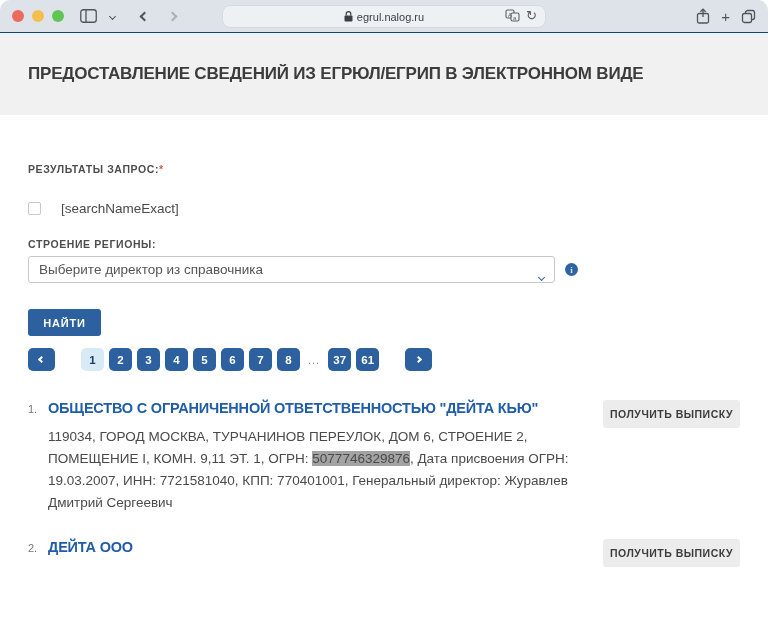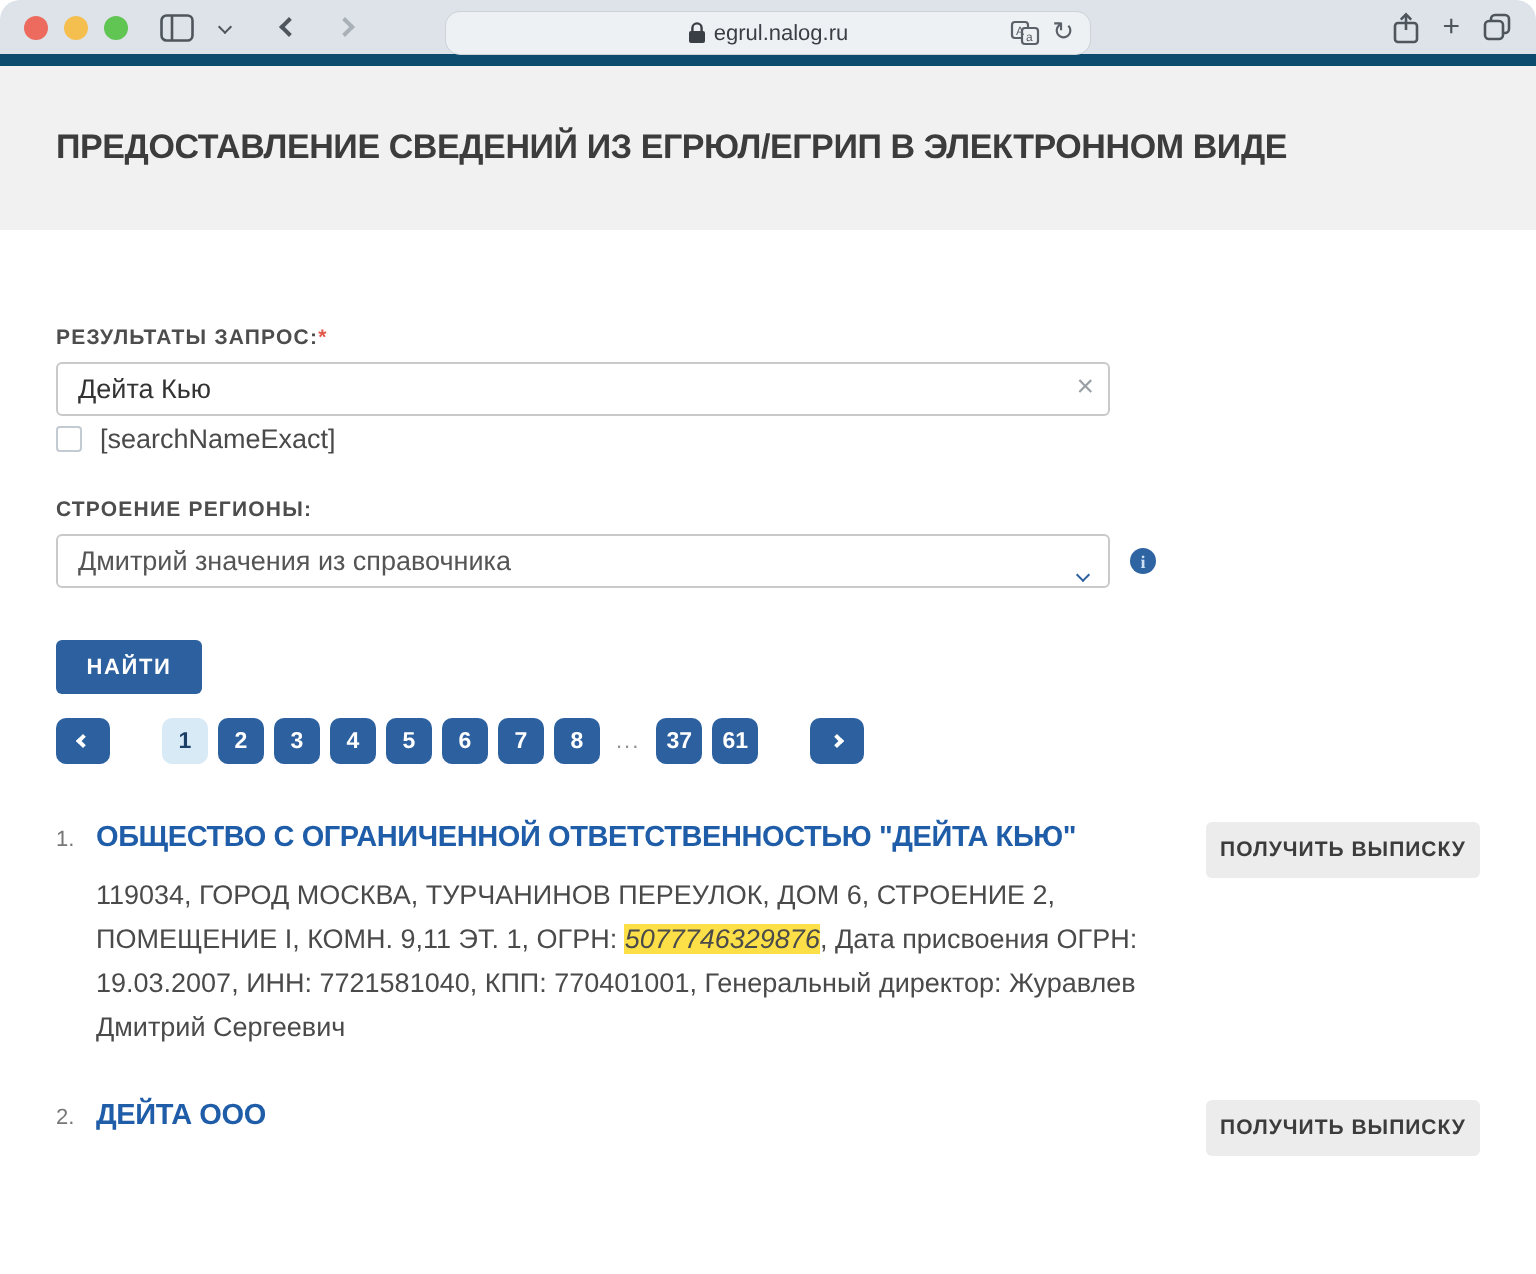--- a/index.html
+++ b/index.html
@@ -1,21 +1,21 @@
 <!DOCTYPE html>
 <html><head>
 <meta charset="utf-8">
 <style>
   * { margin:0; padding:0; box-sizing:border-box; }
   html,body { background:#fff; }
   body { font-family:"Liberation Sans","DejaVu Sans",sans-serif; }
   .window { width:768px; height:637px; overflow:hidden; border-radius:10px 10px 0 0; background:#fff; position:relative; }
 
   
-  .chrome { height:33px; background:#dee3e9; border-bottom:6px solid #0c4a6e; display:flex; align-items:center; position:relative; padding:0 12px; }
+  .chrome { height:33px; background:#dee3e9; border-bottom:1px solid #0c4a6e; display:flex; align-items:center; position:relative; padding:0 12px; }
   .traffic { display:flex; gap:8px; margin-right:12px; }
   .light { width:12px; height:12px; border-radius:50%; }
   .light.red { background:#ec6a5e; } .light.yellow { background:#f5bf4f; } .light.green { background:#61c554; }
   .tbtn { color:#4e555d; display:flex; align-items:center; justify-content:center; width:24px; height:24px; }
   .tbtn.disabled { color:#a9b0b8; }
   .chev { display:inline-block; width:7px; height:7px; border-left:2px solid currentColor; border-bottom:2px solid currentColor; }
   .chev.left { transform:rotate(45deg); }
   .chev.right { transform:rotate(225deg); }
   .chev.down { width:5px; height:5px; border-width:1.5px; transform:rotate(-45deg); margin-top:-3px; }
   .chev.sm { width:5px; height:5px; border-width:1.5px; }
@@ -30,21 +30,21 @@
   .page-header { background:#f1f1f2; height:82px; display:flex; align-items:center; padding:12px 28px; }
   .page-title { font-size:17px; font-weight:bold; color:#3c3c3c; letter-spacing:-0.2px; }
 
   
   .content { padding:0 28px; }
   .field-label { margin-top:48px; font-size:10.5px; font-weight:bold; letter-spacing:0.6px; color:#4d4d4d; }
   .req { color:#e2574c; }
   .input-wrap { position:relative; width:527px; margin-top:6px; }
   .text-input { width:100%; height:27px; border:1px solid #c9c9c9; border-radius:3px; padding:0 26px 0 10px; font-size:13.5px; color:#333; font-family:inherit; background:#fff; outline:none; }
   .clear-x { position:absolute; right:8px; top:4px; color:#9aa0a6; font-size:15px; cursor:pointer; line-height:18px; }
-  .checkbox-row { display:flex; align-items:center; gap:9px; margin-top:4px; }
+  .checkbox-row { display:flex; align-items:center; gap:20px; margin-top:26px; }
   .checkbox { width:13px; height:13px; border:1px solid #c3cad2; border-radius:2px; background:#fff; }
   .checkbox-label { font-size:13.5px; color:#4a4a4a; }
   .regions-label { margin-top:22px; }
   .select-row { display:flex; align-items:center; gap:10px; margin-top:6px; }
   .select-box { position:relative; width:527px; height:27px; border:1px solid #c9c9c9; border-radius:3px; background:#fff; display:flex; align-items:center; padding:0 28px 0 10px; }
   .select-placeholder { font-size:13.5px; color:#555; }
   .select-chev { position:absolute; right:10px; top:9px; color:#2d609e; }
   .info-badge { width:13px; height:13px; border-radius:50%; background:#2f64a3; color:#cfe0f2; font-size:9px; font-weight:bold; display:flex; align-items:center; justify-content:center; font-family:"Liberation Serif",serif; }
   .search-btn { margin-top:26px; width:73px; height:27px; background:#2d609e; border:none; border-radius:3px; color:#fff; font-size:11px; font-weight:bold; letter-spacing:0.8px; font-family:inherit; cursor:pointer; }
 
@@ -55,21 +55,21 @@
   .pg.active { background:#d9eaf7; color:#1c3f66; }
   .pg-ellipsis { color:#8a8f94; font-size:11px; margin:0 3px; letter-spacing:1px; }
   .pagination .spacer { width:16px; }
 
   .result-row { display:flex; margin-top:29px; }
   .result-row.second { margin-top:25px; }
   .result-index { width:20px; font-size:11px; color:#777; padding-top:3px; }
   .result-body { flex:1; }
   .result-title { font-size:14.5px; font-weight:bold; color:#1f5da8; letter-spacing:-0.2px; cursor:pointer; }
   .result-details { margin-top:10px; font-size:13.5px; color:#4a4a4a; line-height:22px; max-width:545px; }
-  .hl { background:#fde047;font-style:italic; }
+  .hl { background:#a3a3a3; }
   .statement-btn { width:137px; height:28px; background:#ececec; border:none; border-radius:3px; color:#3c3c3c; font-size:10.5px; font-weight:bold; letter-spacing:0.5px; font-family:inherit; cursor:pointer; align-self:flex-start; flex-shrink:0; }
 
   svg { display:block; }
 </style>
 </head>
 <body>
 
 <div class="window">
 
   <div class="chrome">
@@ -135,34 +135,30 @@
 
   <div class="page-header">
     <div class="page-title">ПРЕДОСТАВЛЕНИЕ СВЕДЕНИЙ ИЗ ЕГРЮЛ/ЕГРИП В ЭЛЕКТРОННОМ ВИДЕ</div>
   </div>
 
   <div class="content">
 
     <div class="field-label">
       <span>РЕЗУЛЬТАТЫ ЗАПРОС:</span><span class="req">*</span>
     </div>
-    <div class="input-wrap">
-      <input class="text-input" type="text" value="Дейта Кью" style="">
-      <span class="clear-x">×</span>
-    </div>
 
     <div class="checkbox-row">
       <span class="checkbox"></span>
       <span class="checkbox-label">[searchNameExact]</span>
     </div>
 
     <div class="field-label regions-label">СТРОЕНИЕ РЕГИОНЫ:</div>
     <div class="select-row">
       <div class="select-box">
-        <span class="select-placeholder">Дмитрий значения из справочника</span>
+        <span class="select-placeholder">Выберите директор из справочника</span>
         <span class="select-chev"><span class="chev down" style="border-color:#2d609e;"></span></span>
       </div>
       <span class="info-badge">i</span>
     </div>
 
     <button class="search-btn">НАЙТИ</button>
 
 
     <div class="pagination">
       <span class="pg nav">

